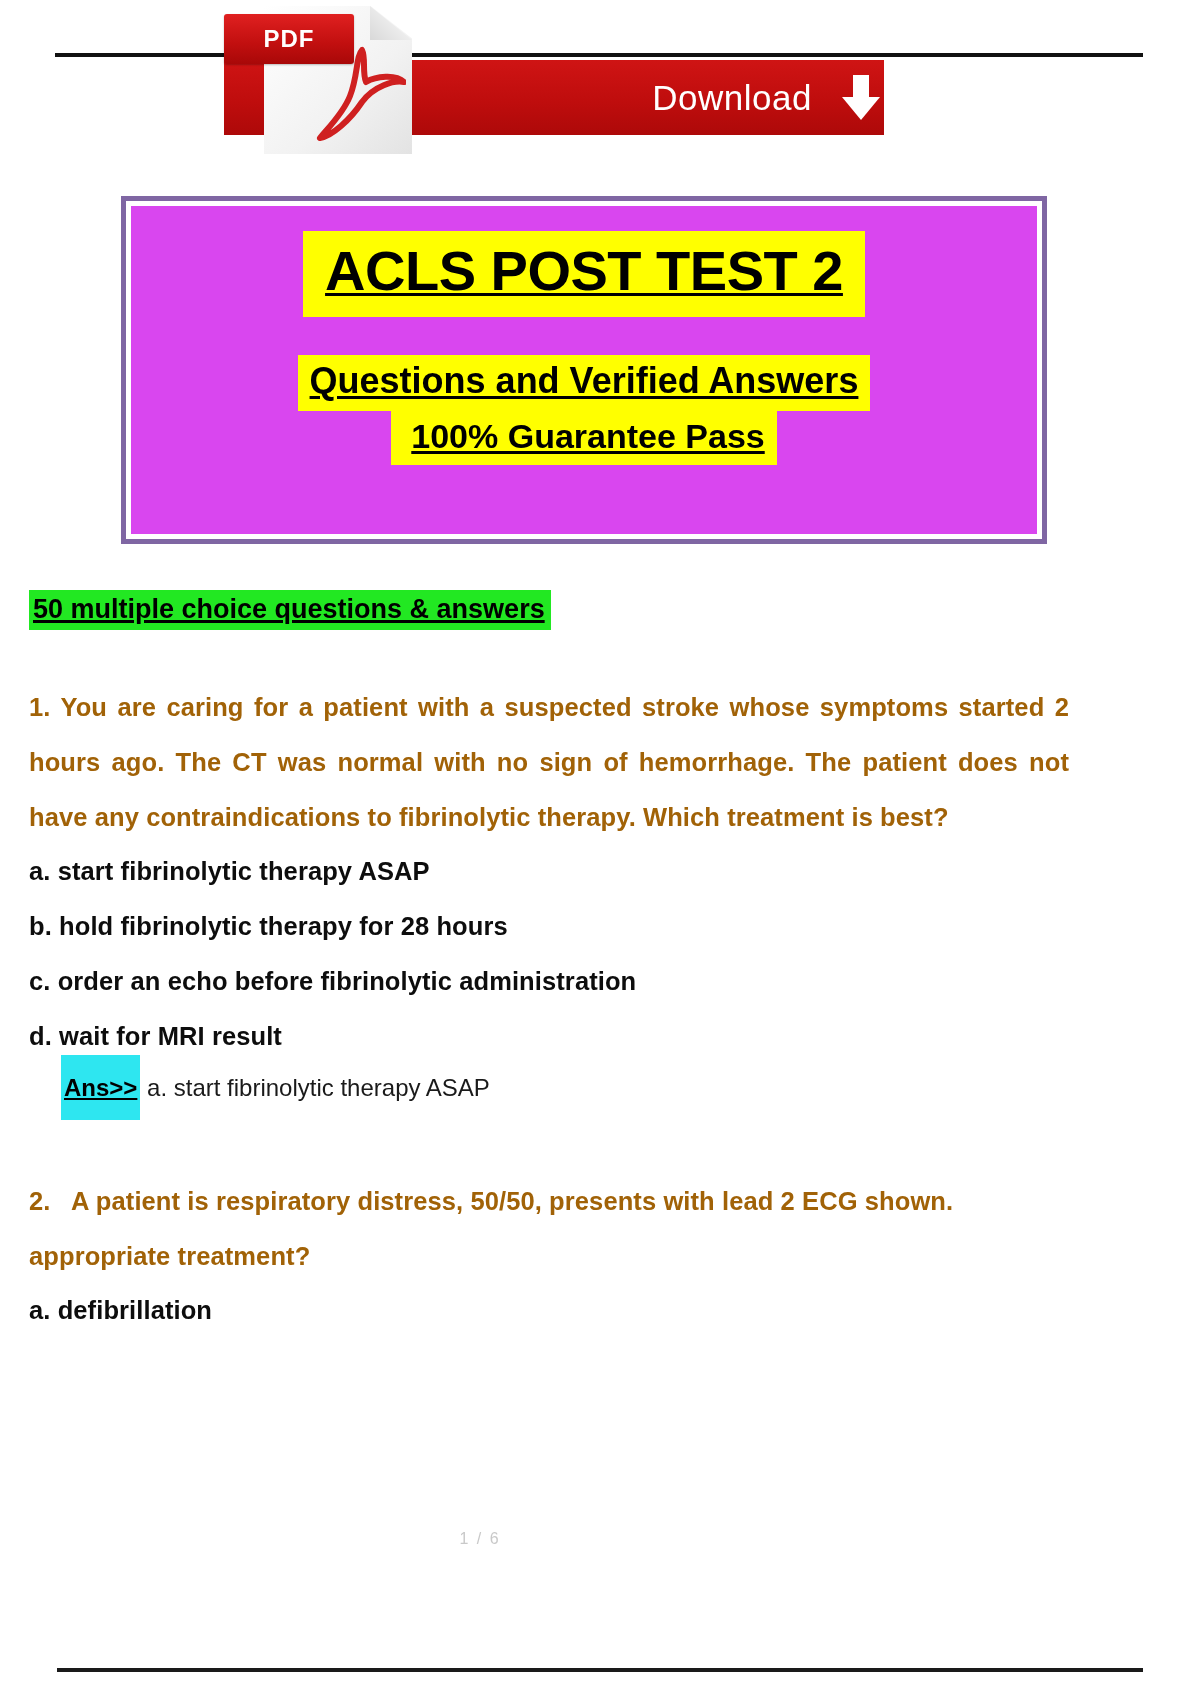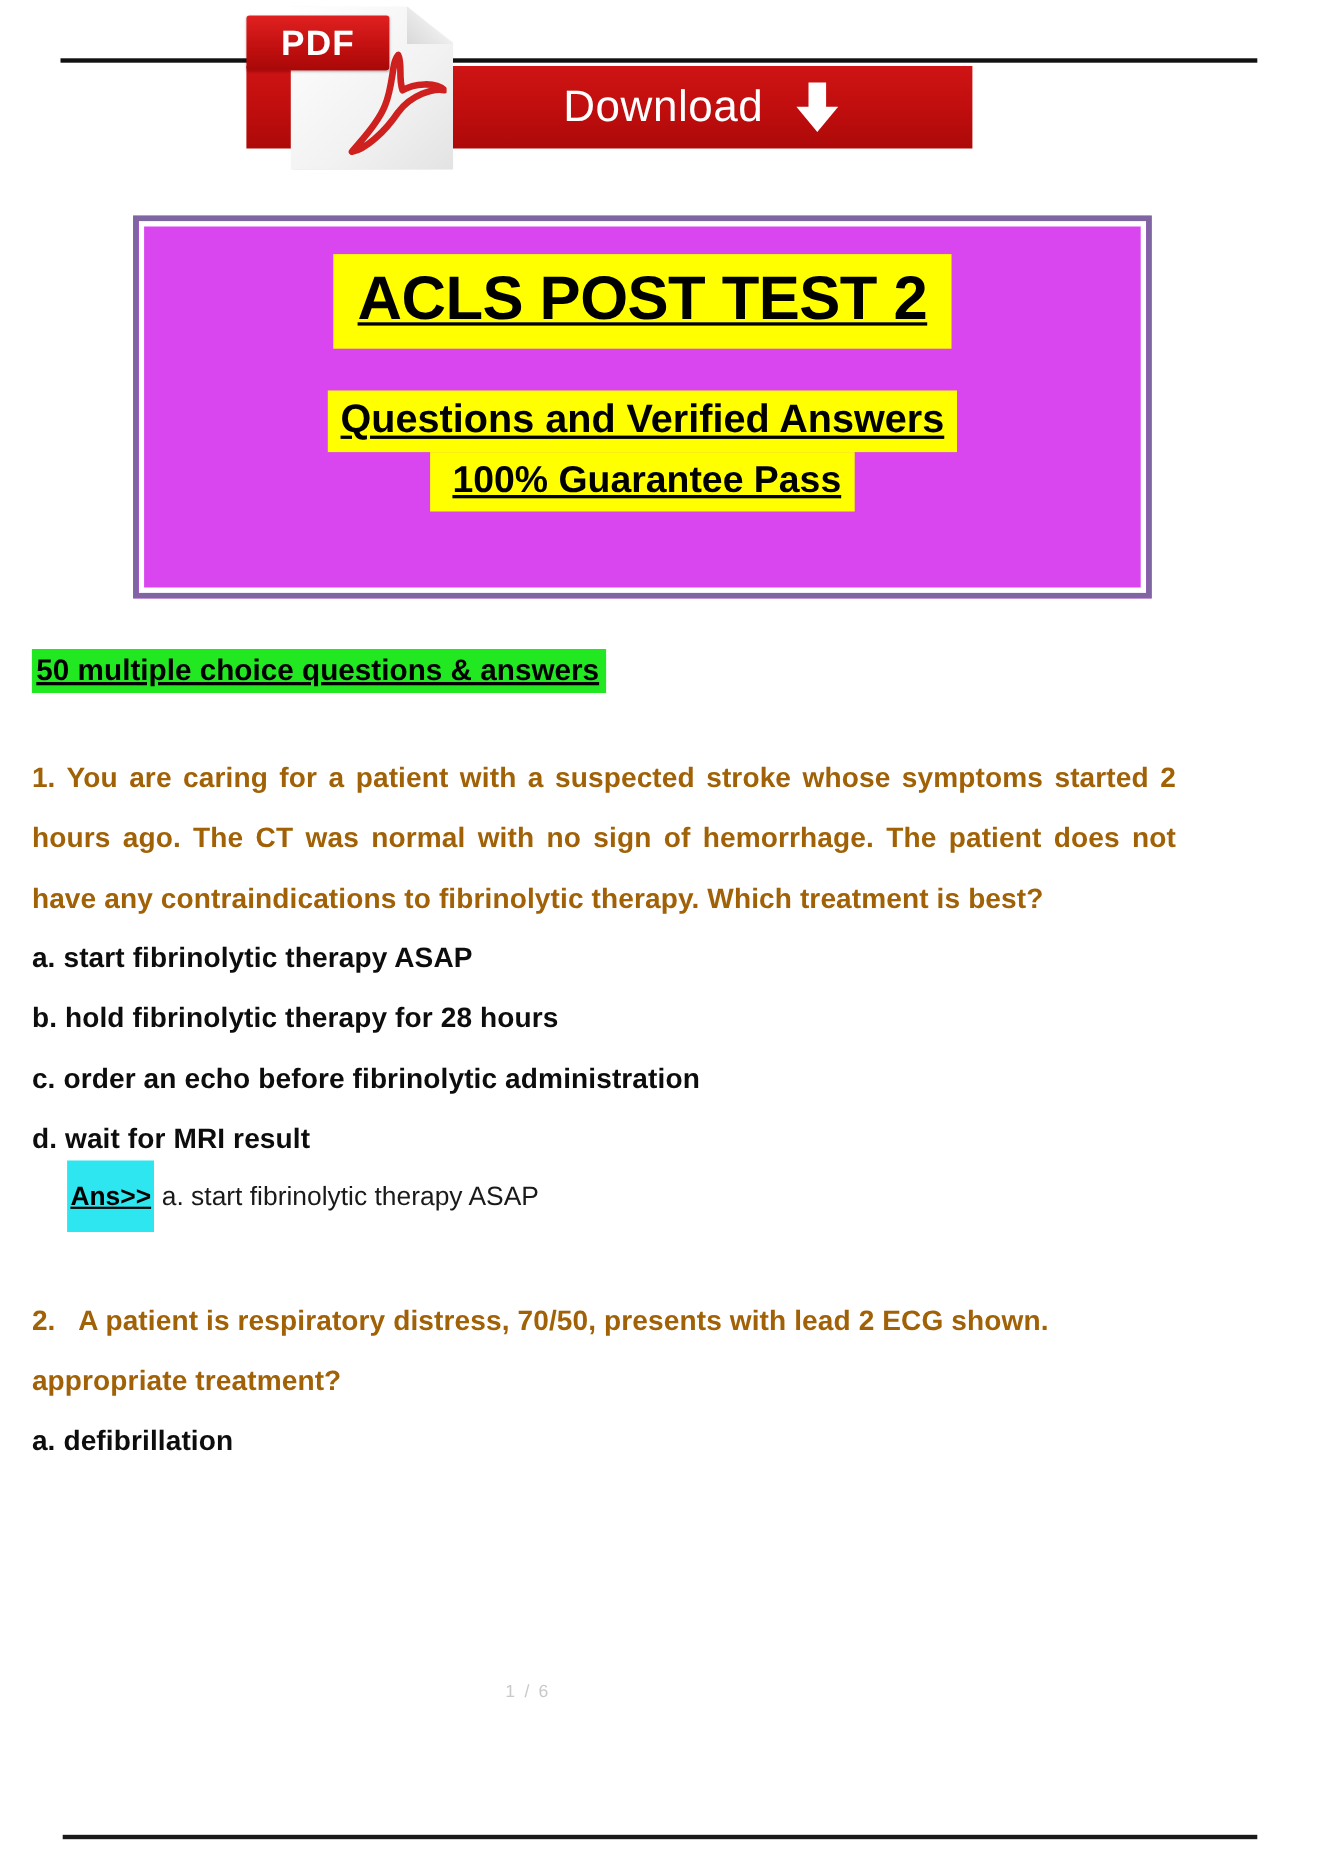--- a/index.html
+++ b/index.html
@@ -39,26 +39,26 @@
     background: linear-gradient(180deg, #cf1414 0%, #bf0d0d 55%, #ad0909 100%);
   }
   .dl-label {
     position: absolute;
     left: 0;
     top: 0;
     width: 660px;
     height: 75px;
     display: flex;
     align-items: center;
-    justify-content: center;
+    justify-content: flex-end;
     gap: 26px;
     padding-left: 170px;
     box-sizing: border-box;
     color: #ffffff;
-    font-size: 40px;
+    font-size: 35px;
     font-weight: 400;
     letter-spacing: 0.5px;
     font-family: "Liberation Sans", sans-serif;
   }
   .dl-arrow {
     display: inline-block;
     width: 46px;
     height: 46px;
     position: relative;
   }
@@ -118,21 +118,21 @@
     height: 50px;
     background: linear-gradient(180deg, #e02020 0%, #c10f0f 60%, #a80808 100%);
     border-radius: 3px;
     box-shadow: 0 1px 2px rgba(0,0,0,0.25);
     display: flex;
     align-items: center;
     justify-content: center;
   }
   .pdf-tab span {
     color: #ffffff;
-    font-size: 32px;
+    font-size: 24px;
     font-weight: bold;
     letter-spacing: 1px;
     font-family: "Liberation Sans", sans-serif;
   }
   .pdf-swirl {
     position: absolute;
     left: 46px;
     top: 40px;
     width: 96px;
     height: 100px;
@@ -323,21 +323,21 @@
     <div class="ansline">
       <span class="ans-tag">Ans&gt;&gt;</span>
       <span>a. start fibrinolytic therapy ASAP</span>
     </div>
   </div>
 
   
   <div class="qblock q2gap">
     <div class="qtext nojust">
       <span>2.</span>&nbsp;&nbsp;
-      <span>A patient is respiratory distress, 70/50, presents with lead 2 ECG shown. appropriate treatment?</span>
+      <span>A patient is respiratory distress, 50/50, presents with lead 2 ECG shown. appropriate treatment?</span>
     </div>
     <div class="opt">a. defibrillation</div>
   </div>
 
 </div>
 
 <div class="pagenum">1 / 6</div>
 
 <div class="bottom-rule"></div>
 

